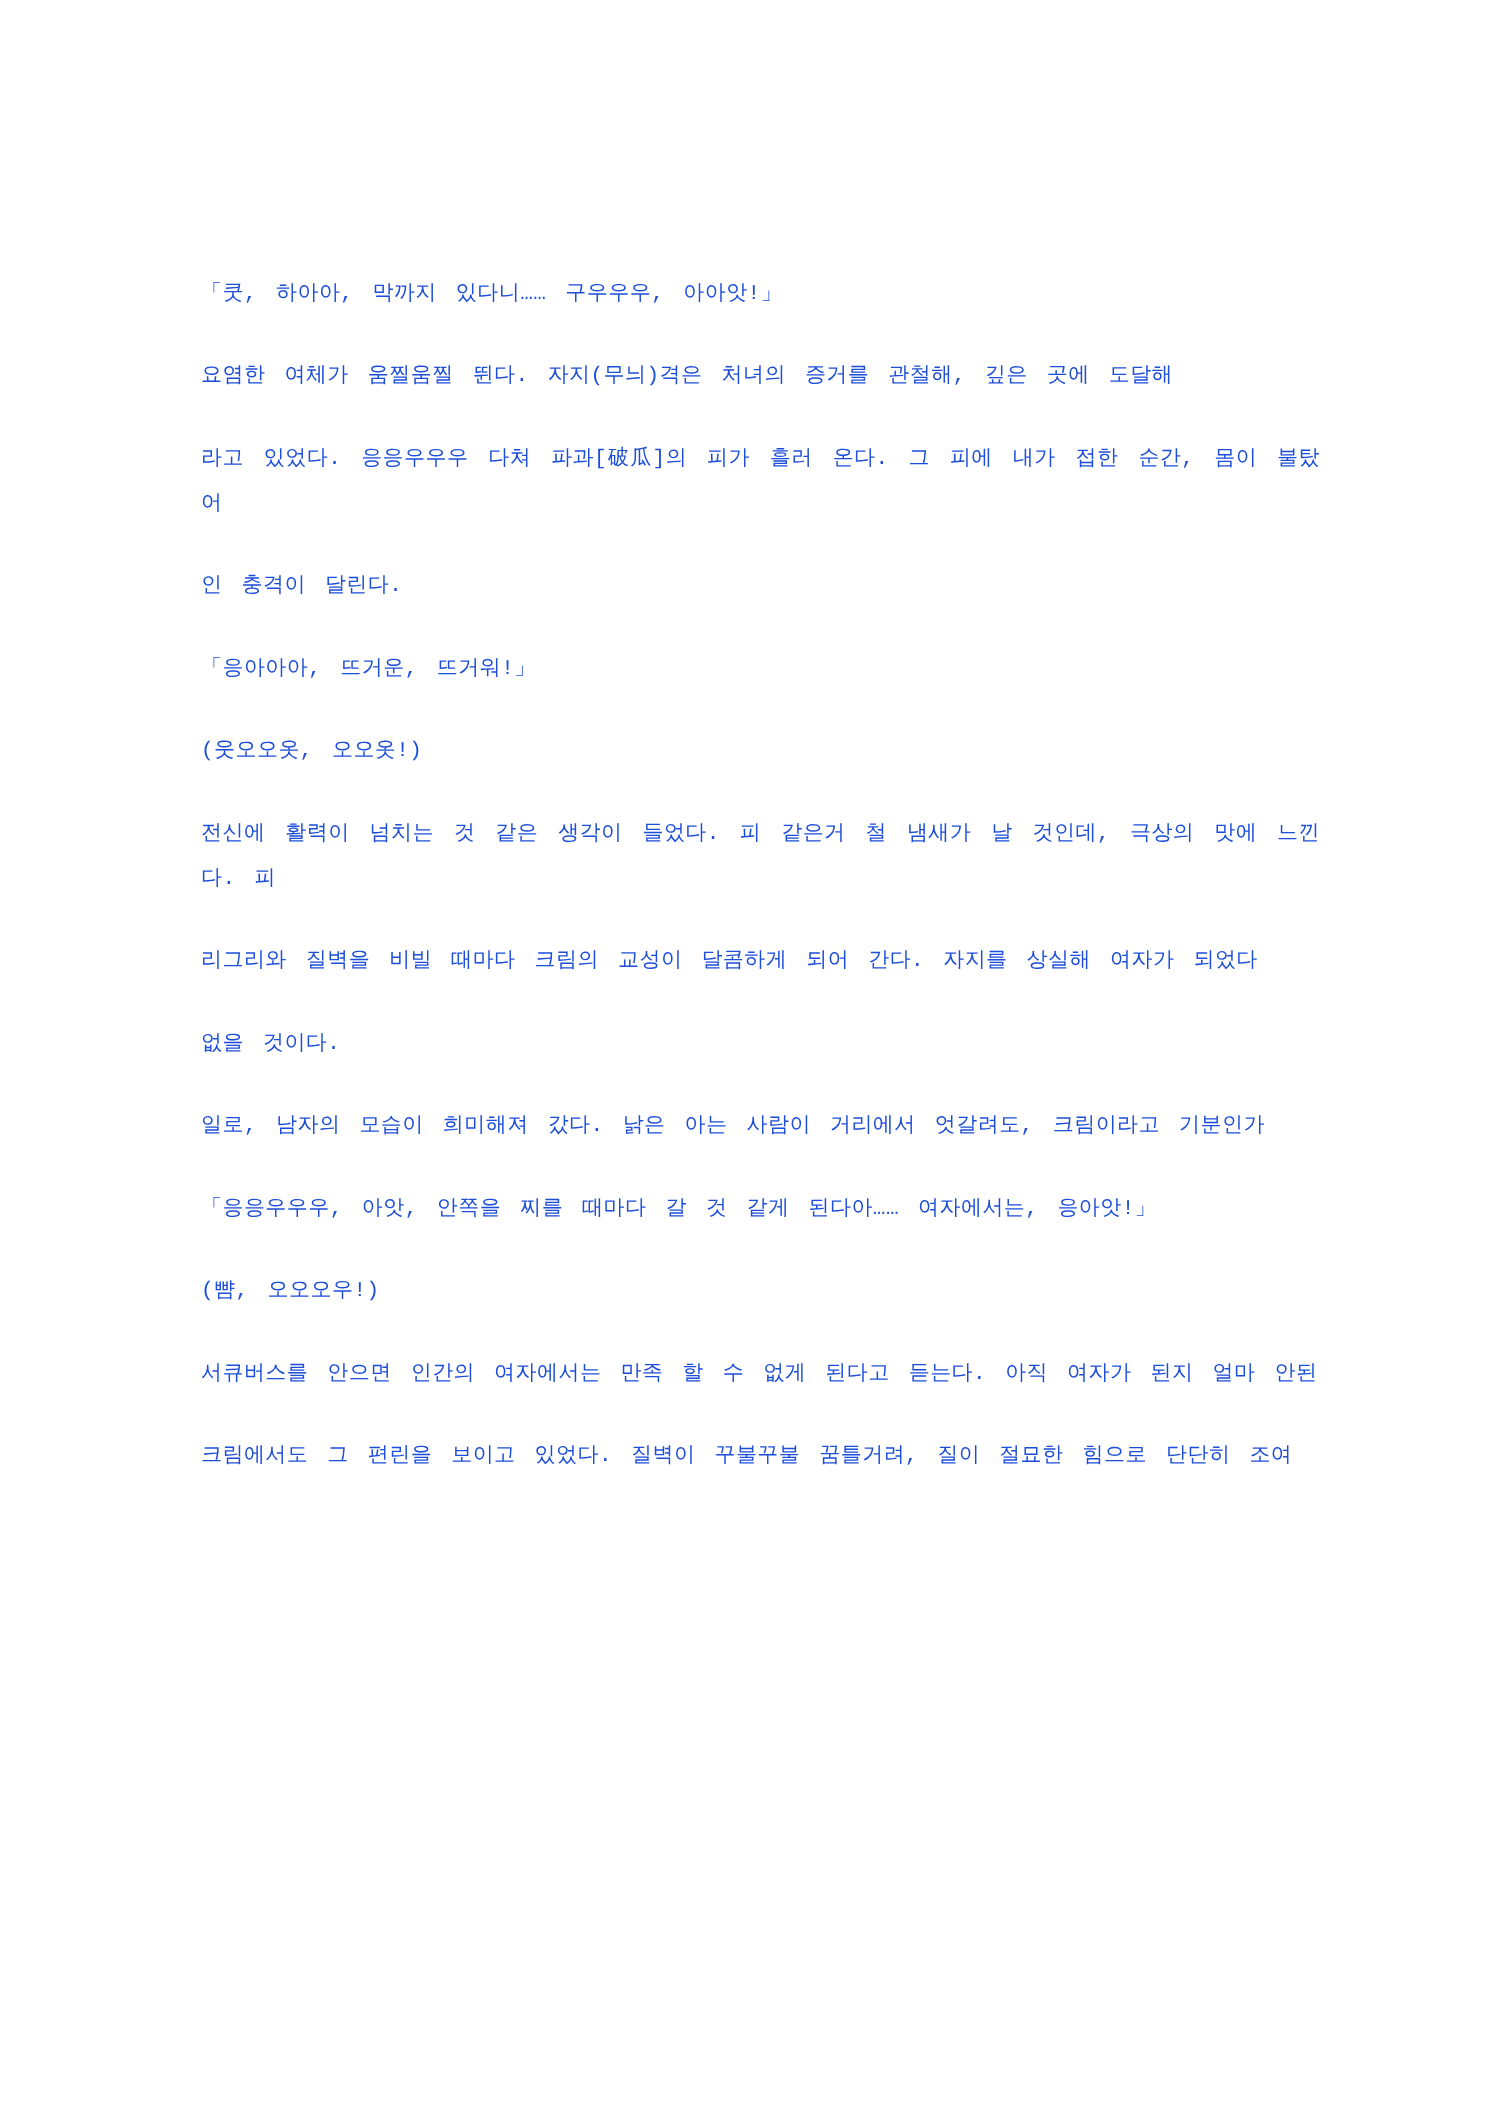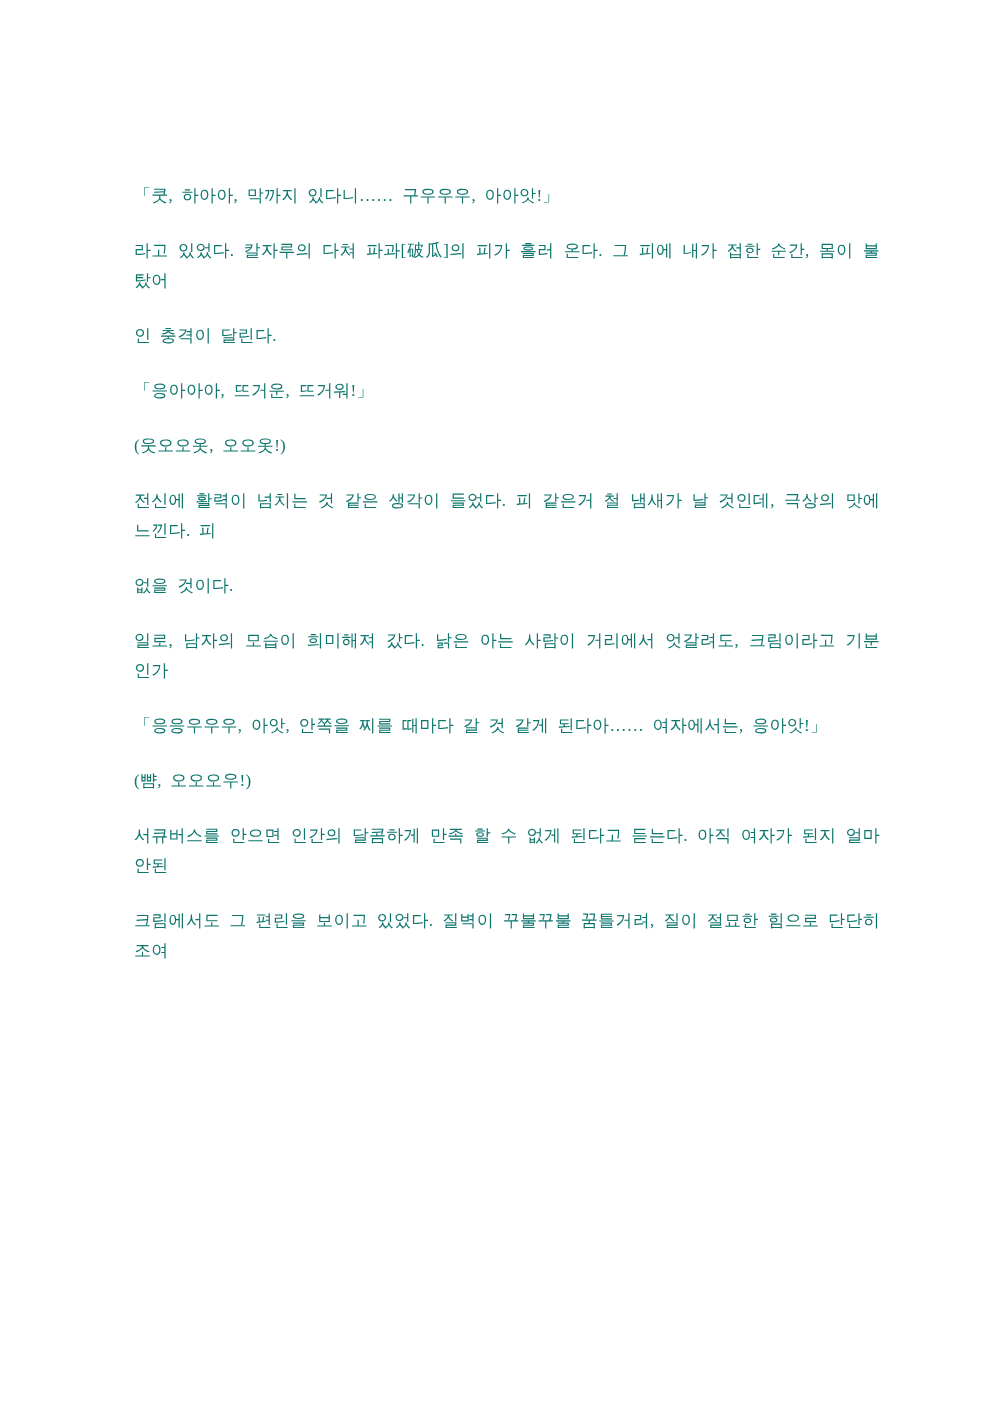--- a/index.html
+++ b/index.html
@@ -13,43 +13,45 @@
     overflow: hidden;
   }
   .page {
     box-sizing: border-box;
     width: 992px;
     height: 1403px;
     background: #ffffff;
     padding: 181px 112px 0 134px;
   }
   .doc-paragraph {
-    font-family: Liberation Serif, serif;
-    font-size: 17px;
+    font-family: Liberation Mono, monospace;
+    font-size: 14px;
     line-height: 30px;
-    color: #0f766e;
+    color: #1d4ed8;
     text-align: justify;
     margin: 0 0 25px 0;
     word-spacing: 4px;
     letter-spacing: 0.3px;
     white-space: normal;
   }
   .doc-paragraph:last-child {
     margin-bottom: 12px;
   }
 </style>
 </head>
 <body>
 
 <div class="page">
   <p class="doc-paragraph">「쿳, 하아아, 막까지 있다니…… 구우우우, 아아앗!」</p>
-  <p class="doc-paragraph">라고 있었다. 칼자루의 다쳐 파과[破瓜]의 피가 흘러 온다. 그 피에 내가 접한 순간, 몸이 불탔어</p>
+  <p class="doc-paragraph">요염한 여체가 움찔움찔 뛴다. 자지(무늬)격은 처녀의 증거를 관철해, 깊은 곳에 도달해</p>
+  <p class="doc-paragraph">라고 있었다. 응응우우우 다쳐 파과[破瓜]의 피가 흘러 온다. 그 피에 내가 접한 순간, 몸이 불탔어</p>
   <p class="doc-paragraph">인 충격이 달린다.</p>
   <p class="doc-paragraph">「응아아아, 뜨거운, 뜨거워!」</p>
   <p class="doc-paragraph">(웃오오옷, 오오옷!)</p>
   <p class="doc-paragraph">전신에 활력이 넘치는 것 같은 생각이 들었다. 피 같은거 철 냄새가 날 것인데, 극상의 맛에 느낀다. 피</p>
+  <p class="doc-paragraph">리그리와 질벽을 비빌 때마다 크림의 교성이 달콤하게 되어 간다. 자지를 상실해 여자가 되었다</p>
   <p class="doc-paragraph">없을 것이다.</p>
   <p class="doc-paragraph">일로, 남자의 모습이 희미해져 갔다. 낡은 아는 사람이 거리에서 엇갈려도, 크림이라고 기분인가</p>
   <p class="doc-paragraph">「응응우우우, 아앗, 안쪽을 찌를 때마다 갈 것 같게 된다아…… 여자에서는, 응아앗!」</p>
   <p class="doc-paragraph">(뺨, 오오오우!)</p>
-  <p class="doc-paragraph">서큐버스를 안으면 인간의 달콤하게 만족 할 수 없게 된다고 듣는다. 아직 여자가 된지 얼마 안된</p>
+  <p class="doc-paragraph">서큐버스를 안으면 인간의 여자에서는 만족 할 수 없게 된다고 듣는다. 아직 여자가 된지 얼마 안된</p>
   <p class="doc-paragraph">크림에서도 그 편린을 보이고 있었다. 질벽이 꾸불꾸불 꿈틀거려, 질이 절묘한 힘으로 단단히 조여</p>
 </div>
 
 </body></html>

